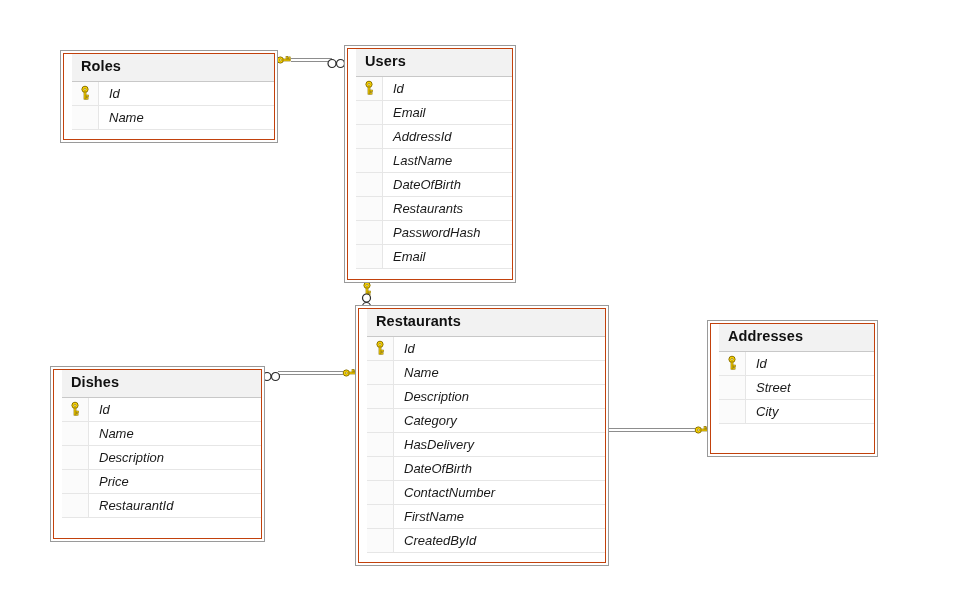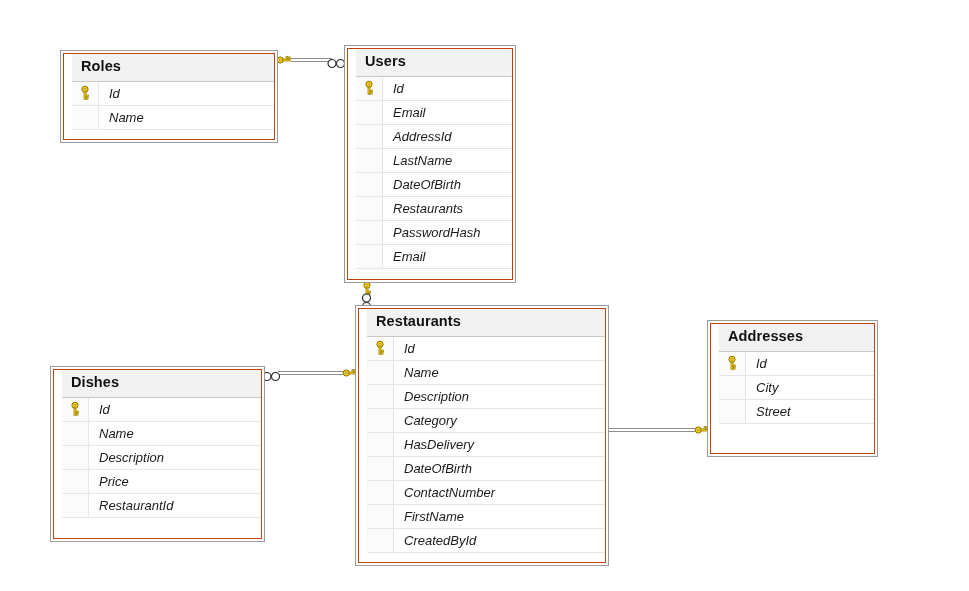--- a/index.html
+++ b/index.html
@@ -311,25 +311,25 @@
                   <rect x="7" y="7" width="2" height="7.2" fill="#ffd800" stroke="#8a7100" stroke-width="0.7"></rect>
                   <rect x="9" y="10" width="2.6" height="1.7" fill="#ffd800" stroke="#8a7100" stroke-width="0.6"></rect>
                   <rect x="9" y="12.6" width="2.1" height="1.6" fill="#ffd800" stroke="#8a7100" stroke-width="0.6"></rect>
                 </g>
               </svg>
             </div>
             <div class="col-name">Id</div>
           </div>
           <div class="col-row">
             <div class="col-gutter"></div>
+            <div class="col-name">Street</div>
+          </div>
+          <div class="col-row">
+            <div class="col-gutter"></div>
             <div class="col-name">City</div>
-          </div>
-          <div class="col-row">
-            <div class="col-gutter"></div>
-            <div class="col-name">Street</div>
           </div>
           <div class="col-row empty">
             <div class="col-gutter"></div>
           </div>
         </div>
       </div>
     </div>
     <div class="connector">
       <div class="conn-line-h" style="left: 291px; top: 58px; width: 41px;"></div>
       <div class="endpoint" style="left: 276px; top: 52px;"><svg width="16" height="16" viewBox="0 0 16 16">

